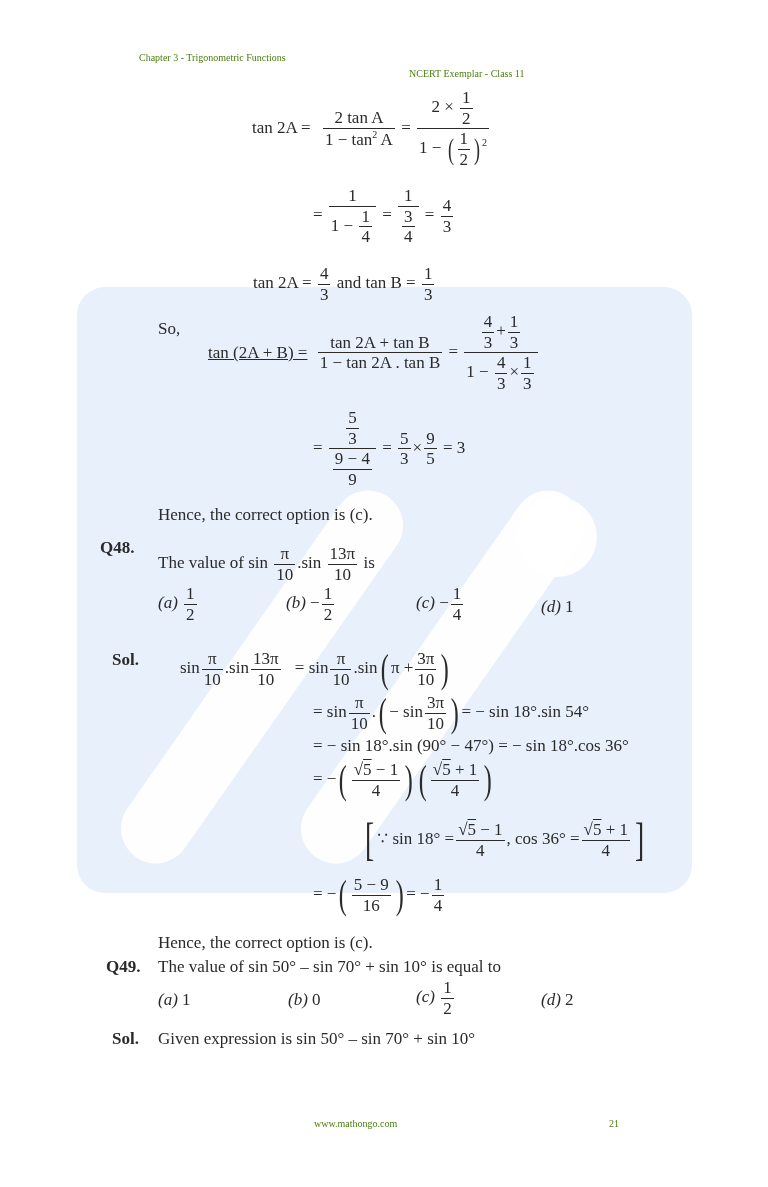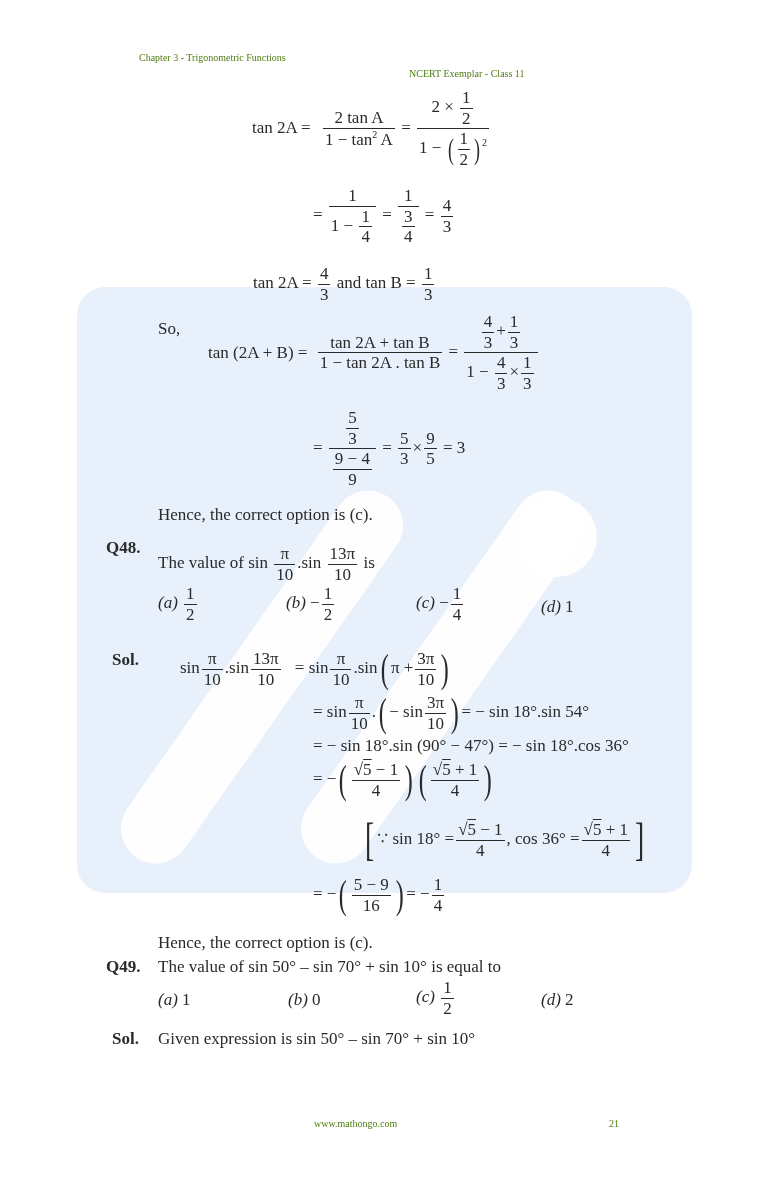--- a/index.html
+++ b/index.html
@@ -51,37 +51,37 @@
 
 <div class="ln" style="left:158px; top:276px;margin-top:44px;">So,</div>
 <div class="ln" style="left:253px; top:264px;">
   <span>tan 2A =</span>
   <span class="frac"><span class="num">4</span><span>3</span></span>
   <span>and tan B =</span>
   <span class="frac"><span class="num">1</span><span>3</span></span>
 </div>
 
 <div class="ln" style="left:208px; top:312px;">
-  <span style="vertical-align:middle;">tan (2A + B) =</span>
+  <span style="vertical-align:middle;text-decoration:underline;">tan (2A + B) =</span>
   <span class="frac" style="margin-left:6px;"><span class="num">tan 2A + tan B</span><span>1 − tan 2A . tan B</span></span>
   <span> = </span>
   <span class="frac"><span class="num"><span class="frac"><span class="num">4</span><span>3</span></span>+<span class="frac"><span class="num">1</span><span>3</span></span></span><span>1 − <span class="frac"><span class="num">4</span><span>3</span></span>×<span class="frac"><span class="num">1</span><span>3</span></span></span></span>
 </div>
 
 <div class="ln" style="left:313px; top:408px;">
   <span>=</span>
   <span class="frac"><span class="num"><span class="frac"><span class="num">5</span><span>3</span></span></span><span><span class="frac"><span class="num">9 − 4</span><span>9</span></span></span></span>
   <span>=</span>
   <span class="frac"><span class="num">5</span><span>3</span></span>×<span class="frac"><span class="num">9</span><span>5</span></span>
   <span>=</span> <span>3</span>
 </div>
 
 <div class="ln" style="left:158px; top:506px;">Hence, the correct option is (c).</div>
 
-<div class="ln b" style="left:106px; top:539px;">Q48.</div>
+<div class="ln b" style="left:100px; top:539px;">Q48.</div>
 <div class="ln" style="left:158px; top:544px;">
   <span>The value of sin</span>
   <span class="frac"><span class="num">π</span><span>10</span></span><span>.sin</span>
   <span class="frac"><span class="num">13π</span><span>10</span></span>
   <span>is</span>
 </div>
 
 <div class="opt" style="left:158px; top:584px;">
   <span class="i">(a)</span>
   <span class="frac"><span class="num">1</span><span>2</span></span>

